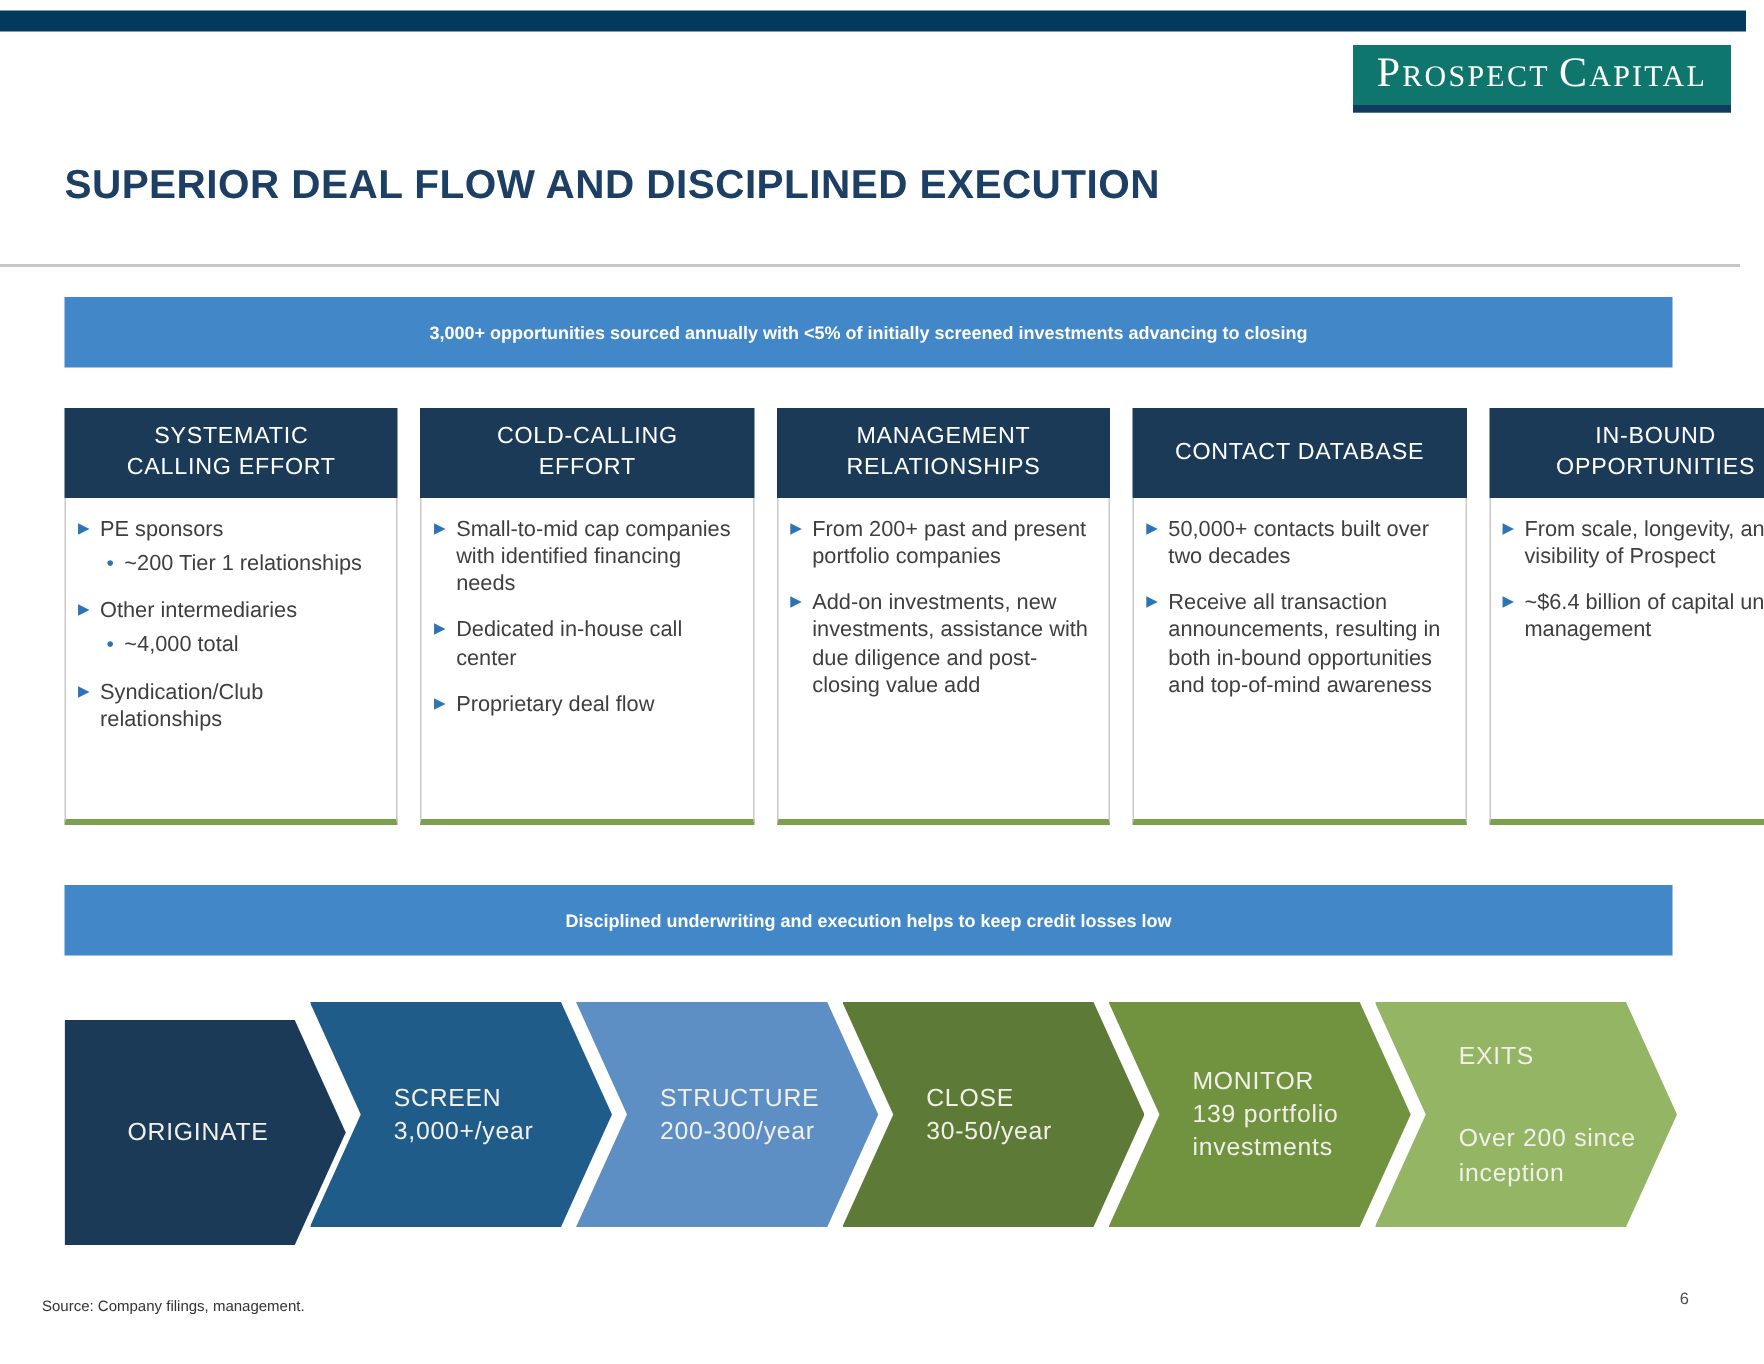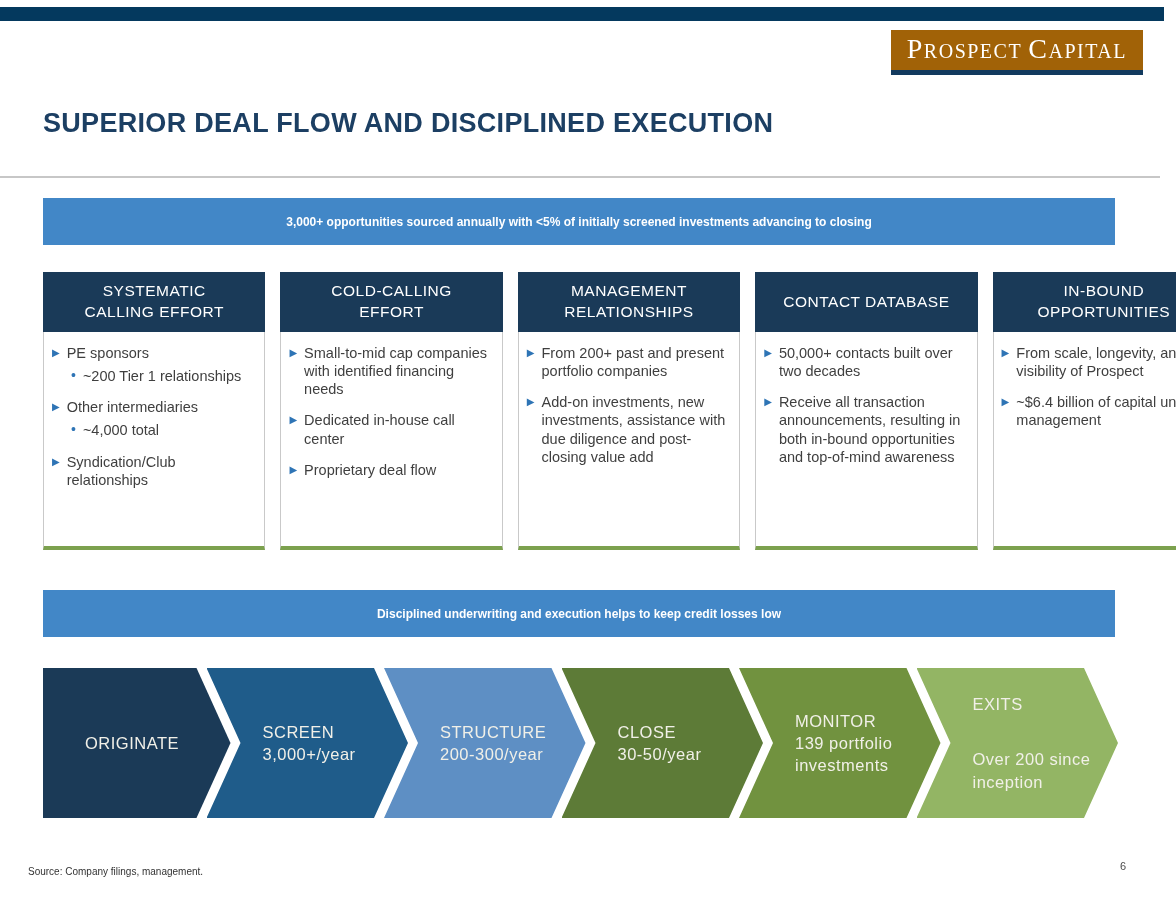--- a/index.html
+++ b/index.html
@@ -2,21 +2,21 @@
 <html><head>
 <meta charset="utf-8">
 <style>
   html,body{margin:0;padding:0;background:#ffffff;}
   .slide{
     position:relative;width:1176px;height:909px;background:#ffffff;overflow:hidden;
     font-family:"Liberation Sans",sans-serif;
   }
   .topbar{position:absolute;top:7px;left:0;width:1164px;height:14px;background:#04395e;}
   .logo{
-    position:absolute;top:30px;right:33px;background:#a16207;color:#ffffff;
+    position:absolute;top:30px;right:22px;background:#0f766e;color:#ffffff;
     font-family:"Liberation Serif",serif;padding:3px 16px 5px 16px;
     border-bottom:5px solid #123a5e;letter-spacing:1.5px;white-space:nowrap;
   }
   .logo .big{font-size:28px;}
   .logo .small{font-size:20px;}
   .page-title{
     position:absolute;top:108px;left:43px;font-size:27px;color:#1c3f63;
     letter-spacing:0.3px;font-weight:700;
   }
   .divider{position:absolute;top:176px;left:0;width:1160px;height:2px;background:#c7c7c7;}
@@ -178,21 +178,21 @@
             </li>
         </ul>
       </div>
     </div>
 
   </div>
 
   <div class="banner bottom">Disciplined underwriting and execution helps to keep credit losses low</div>
 
   <div class="process">
-    <div class="arrow first" style="background: rgb(27, 58, 87);">
+    <div class="arrow first" style="background: rgb(27, 58, 87); margin-top: 12px;">
       <div class="arrow-title">ORIGINATE</div>
       <div class="arrow-sub"></div>
     </div>
     <div class="arrow" style="background: rgb(31, 92, 138);">
       <div class="arrow-title">SCREEN</div>
       <div class="arrow-sub">3,000+/year</div>
     </div>
     <div class="arrow" style="background: rgb(94, 143, 196);">
       <div class="arrow-title">STRUCTURE</div>
       <div class="arrow-sub">200-300/year</div>

